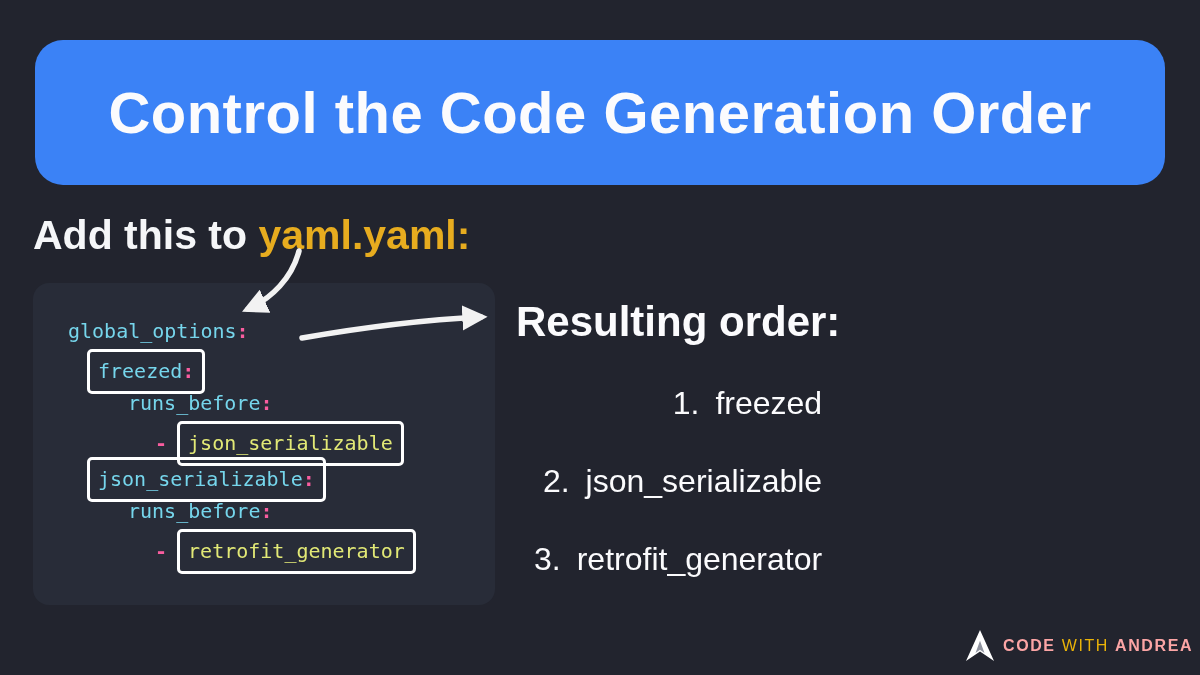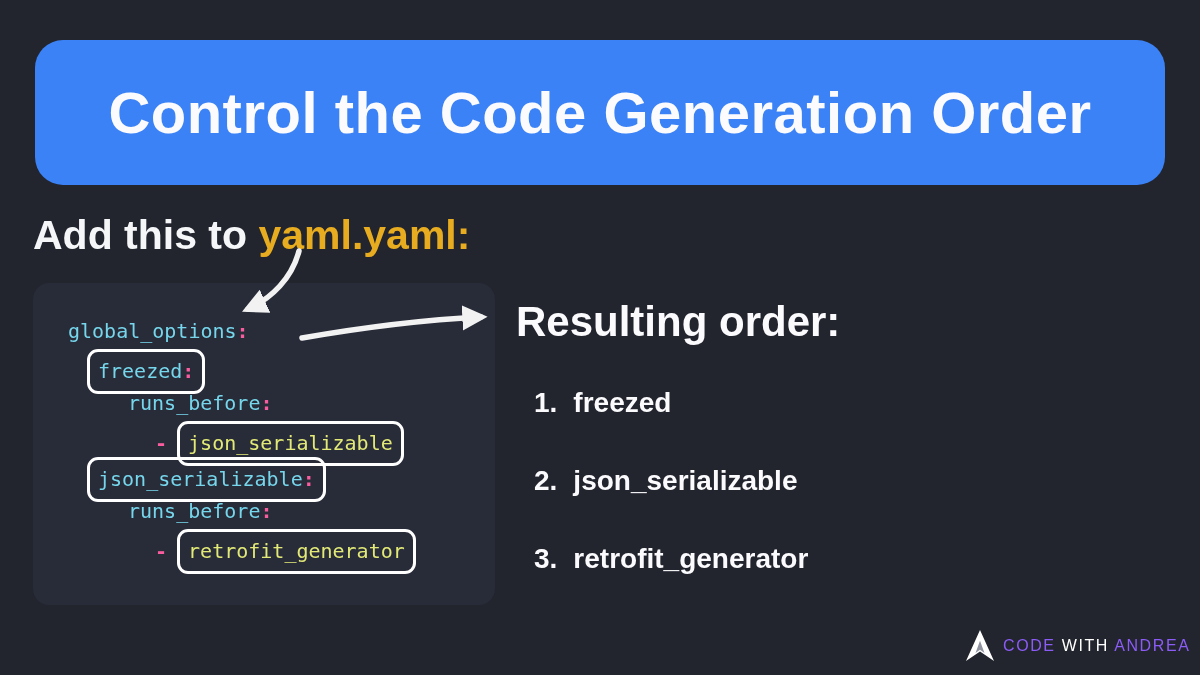--- a/index.html
+++ b/index.html
@@ -60,21 +60,21 @@
   .ind0 { padding-left: 35px; }
   .ind1 { padding-left: 54px; }
   .ind2 { padding-left: 95px; }
   .ind3 { padding-left: 122px; }
   .ckey { color: #76d6ec; }
   .cval { color: #e2e976; }
   .cpunct { color: #f95d9f; font-weight: bold; }
   .cbox {
     display: inline-block;
     border: 3px solid #ffffff;
-    border-radius: 11px;
+    border-radius: 5px;
     padding: 7px 8px;
     line-height: 1.25;
     vertical-align: baseline;
   }
   .cbox-val { margin-left: 10px; }
   
   .arrows {
     position: absolute;
     left: 0; top: 0;
     width: 1200px; height: 675px;
@@ -88,44 +88,45 @@
     font-size: 42px;
     font-weight: bold;
     color: #fbfbfd;
     white-space: nowrap;
   }
   .result-list {
     position: absolute;
     left: 534px; top: 378px;
   }
   .result-item {
-    font-size: 28px;
-    font-weight: bold;
+    font-size: 32px;
+    font-weight: normal;
     color: #fbfbfd;
     height: 78px;
     line-height: 50px;
     white-space: nowrap;
+    text-align: right;
   }
   .rnum { display: inline-block; margin-right: 16px; }
   
   .footer-logo {
     position: absolute;
     left: 966px; top: 630px;
     display: flex;
     align-items: center;
     gap: 9px;
   }
   .logo-text {
     font-size: 16px;
     letter-spacing: 1.6px;
     color: #ffffff;
     white-space: nowrap;
   }
-  .logo-text .b { font-weight: normal; color: #8b5cf6; }
-  .logo-text .w { font-weight: normal; color: #ffffff; margin-top: 29px; }
+  .logo-text .b { font-weight: bold; color: #fca5a5; }
+  .logo-text .w { font-weight: normal; color: #eab308; margin-top: 29px; }
 </style>
 </head>
 <body>
 
 <div class="slide">
 
   <div class="header-pill">
     <div class="slide-title">Control the Code Generation Order</div>
   </div>
 

